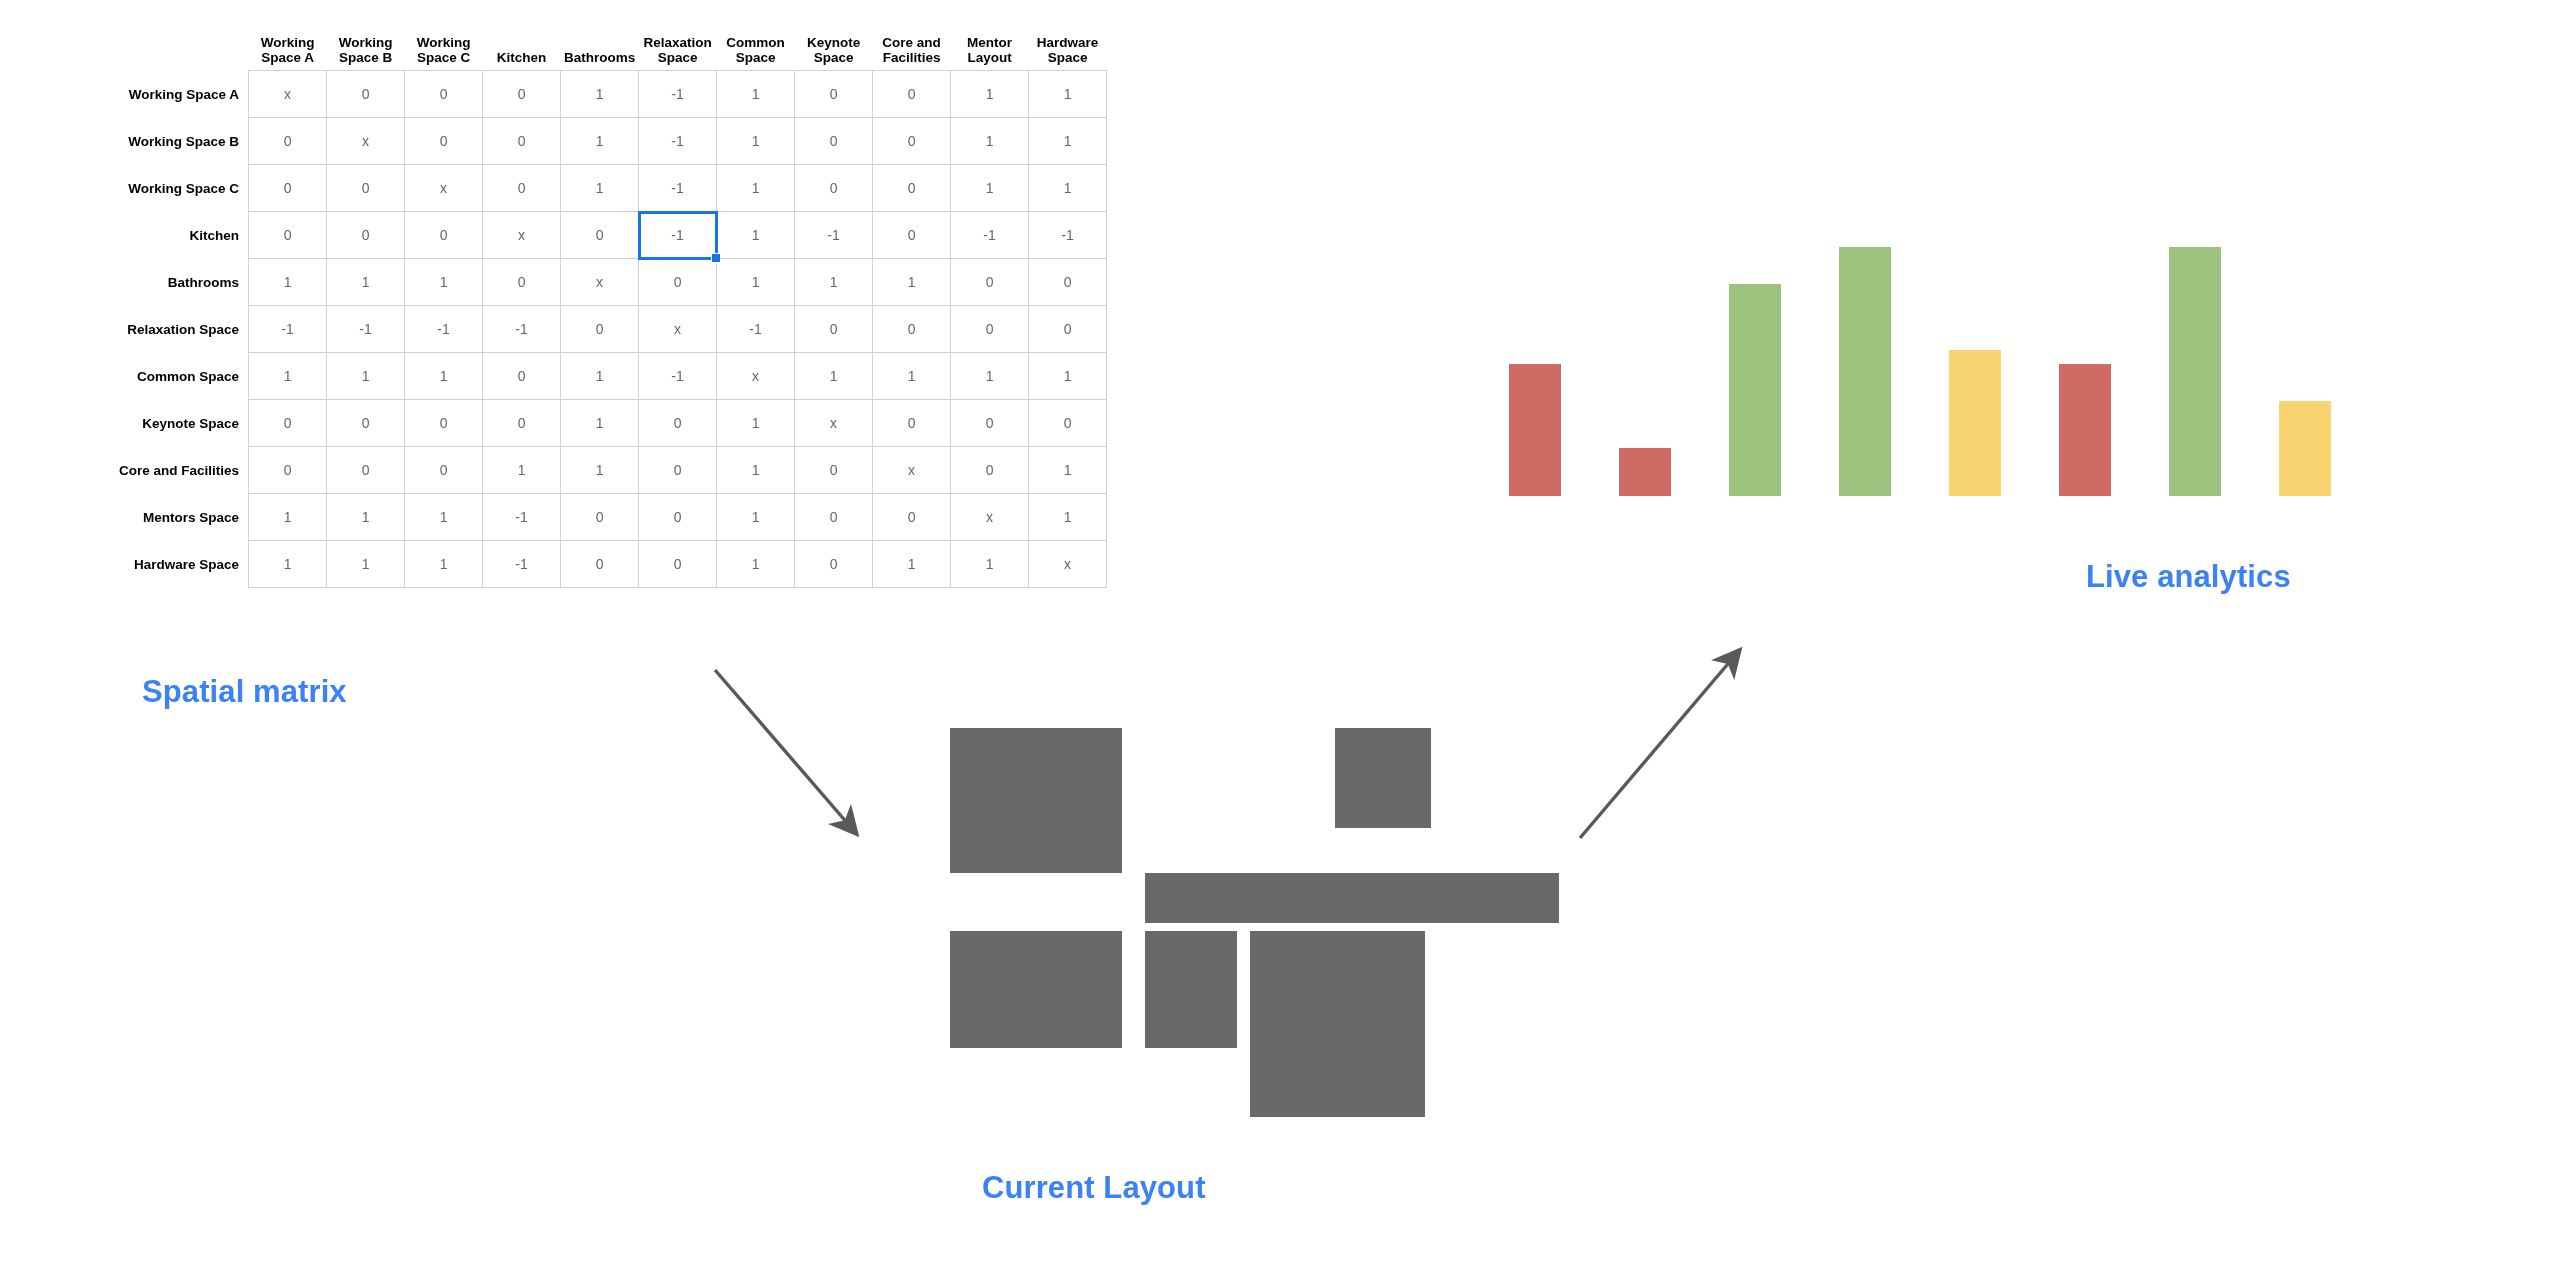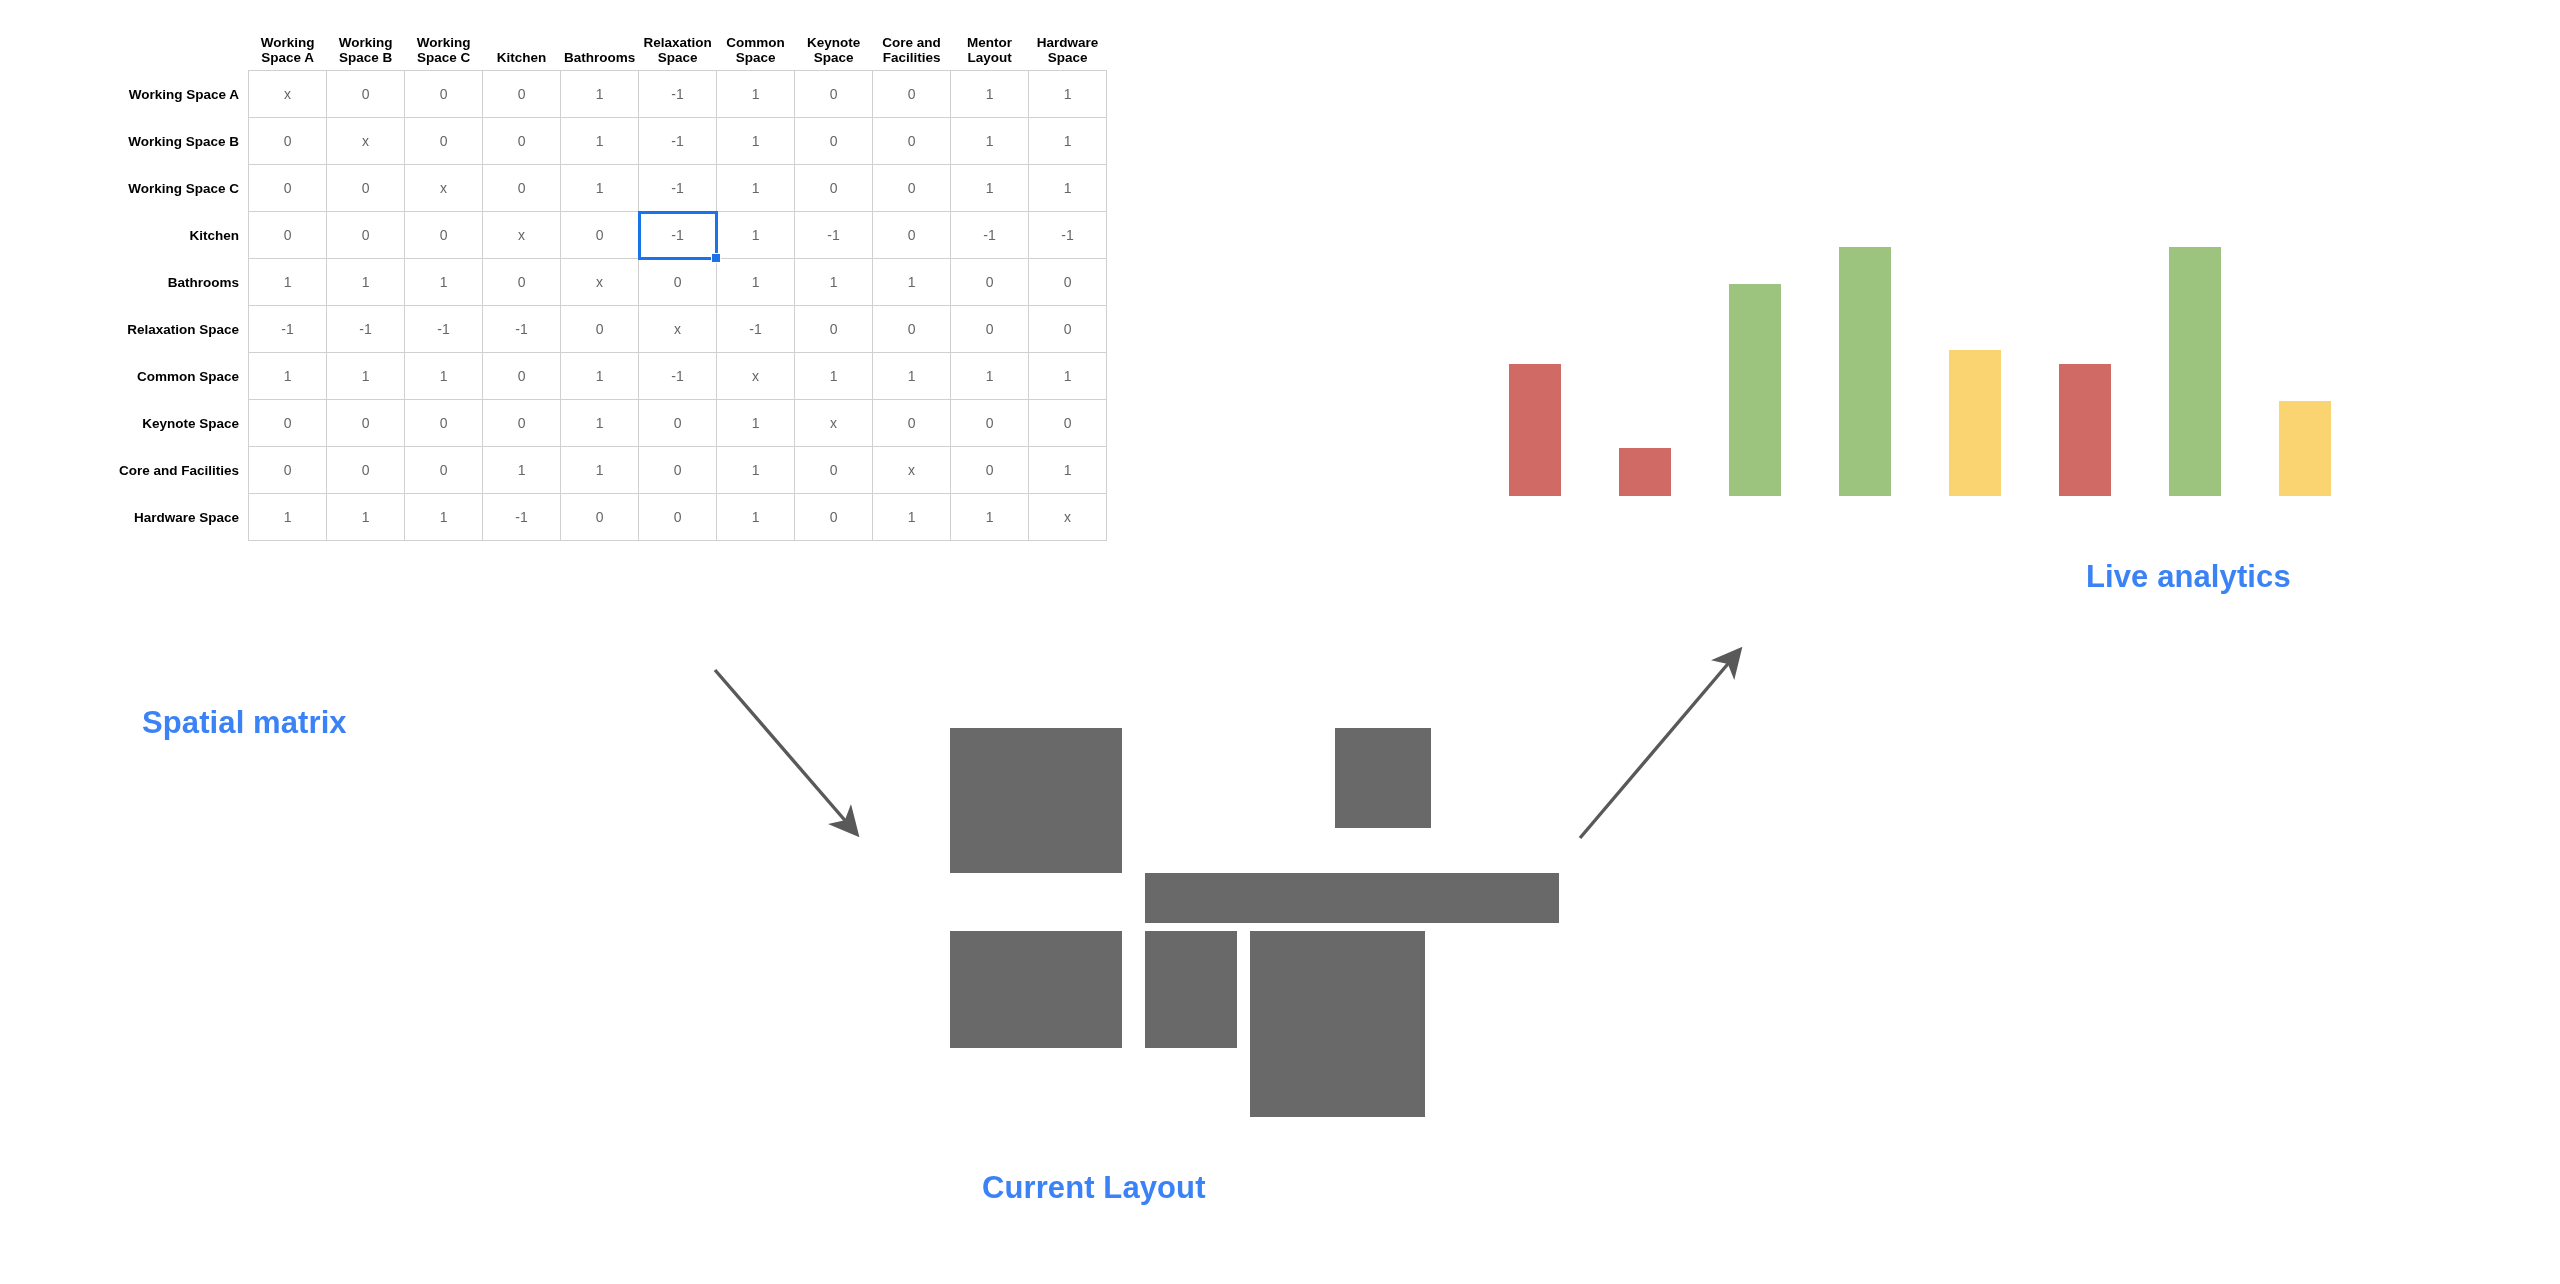--- a/index.html
+++ b/index.html
@@ -76,21 +76,21 @@
 
   
   .caption{
     position:absolute;
     font-size:31px;
     font-weight:bold;
     color:#3b82f6;
     letter-spacing:0.1px;
     white-space:nowrap;
   }
-  #label-spatial-matrix{left:142px;top:705px;text-align:center;}
+  #label-spatial-matrix{left:142px;top:674px;text-align:center;}
   #label-current-layout{left:982px;top:1122px;margin-top:48px;}
   #label-live-analytics{left:2086px;top:559px;}
 
   
   #chart-panel{
     position:absolute;
     left:1480px;
     top:130px;
     width:880px;
     height:366px;
@@ -260,20 +260,34 @@
           <td class="cell pos">1</td>
           <td class="cell pos">1</td>
           <td class="cell zero">0</td>
           <td class="cell pos">1</td>
           <td class="cell zero">0</td>
           <td class="cell diag">x</td>
           <td class="cell zero">0</td>
           <td class="cell pos">1</td>
         </tr>
         <tr>
+          <th class="rowhead">Mentors Space</th>
+          <td class="cell pos">1</td>
+          <td class="cell pos">1</td>
+          <td class="cell pos">1</td>
+          <td class="cell neg">-1</td>
+          <td class="cell zero">0</td>
+          <td class="cell zero">0</td>
+          <td class="cell pos">1</td>
+          <td class="cell zero">0</td>
+          <td class="cell zero">0</td>
+          <td class="cell diag">x</td>
+          <td class="cell pos">1</td>
+        </tr>
+        <tr>
           <th class="rowhead">Hardware Space</th>
           <td class="cell pos">1</td>
           <td class="cell pos">1</td>
           <td class="cell pos">1</td>
           <td class="cell neg">-1</td>
           <td class="cell zero">0</td>
           <td class="cell zero">0</td>
           <td class="cell pos">1</td>
           <td class="cell zero">0</td>
           <td class="cell pos">1</td>

